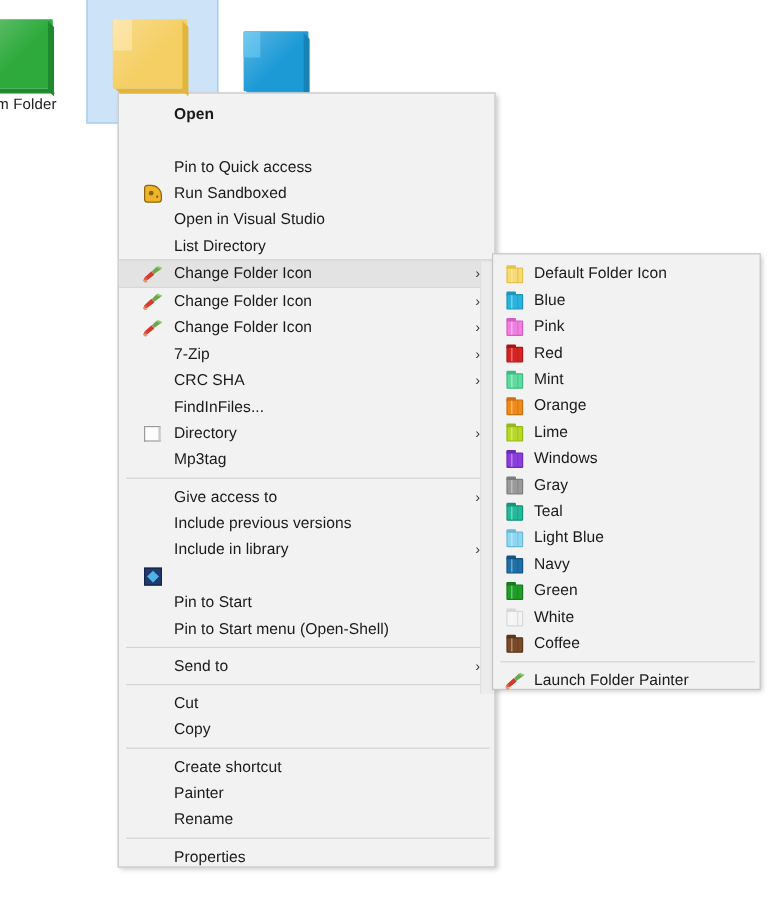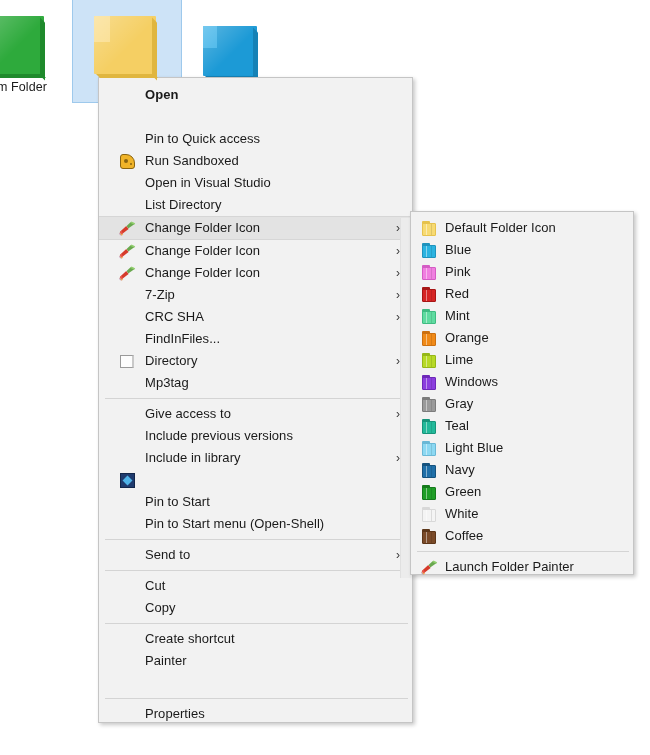--- a/index.html
+++ b/index.html
@@ -461,20 +461,21 @@
         <span class="txt">Create shortcut</span>
         <span class="arrow"></span>
       </div>
       <div class="mi">
         <span class="ico"></span>
         <span class="txt">Painter</span>
         <span class="arrow"></span>
       </div>
       <div class="mi">
         <span class="ico"></span>
+        <span class="txt">Rename</span>
         <span class="arrow"></span>
       </div>
       <div class="sep"></div>
       <div class="mi">
         <span class="ico"></span>
         <span class="txt">Properties</span>
         <span class="arrow"></span>
       </div>
     </div>
   <div id="main-scroll"></div>

